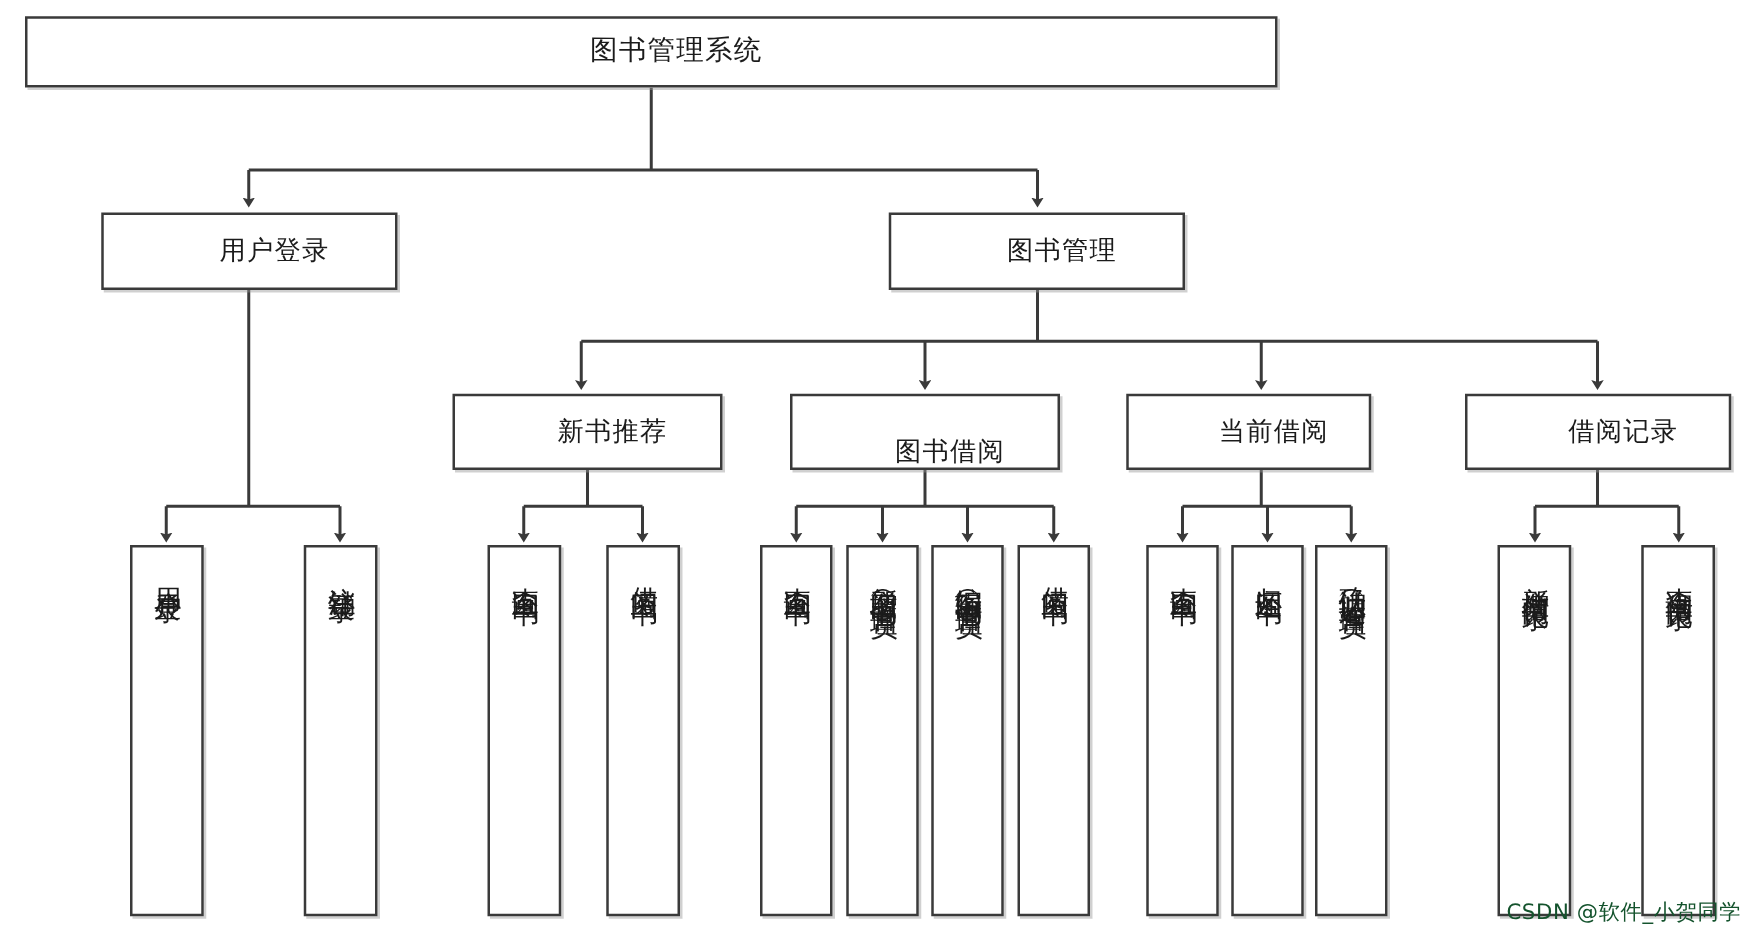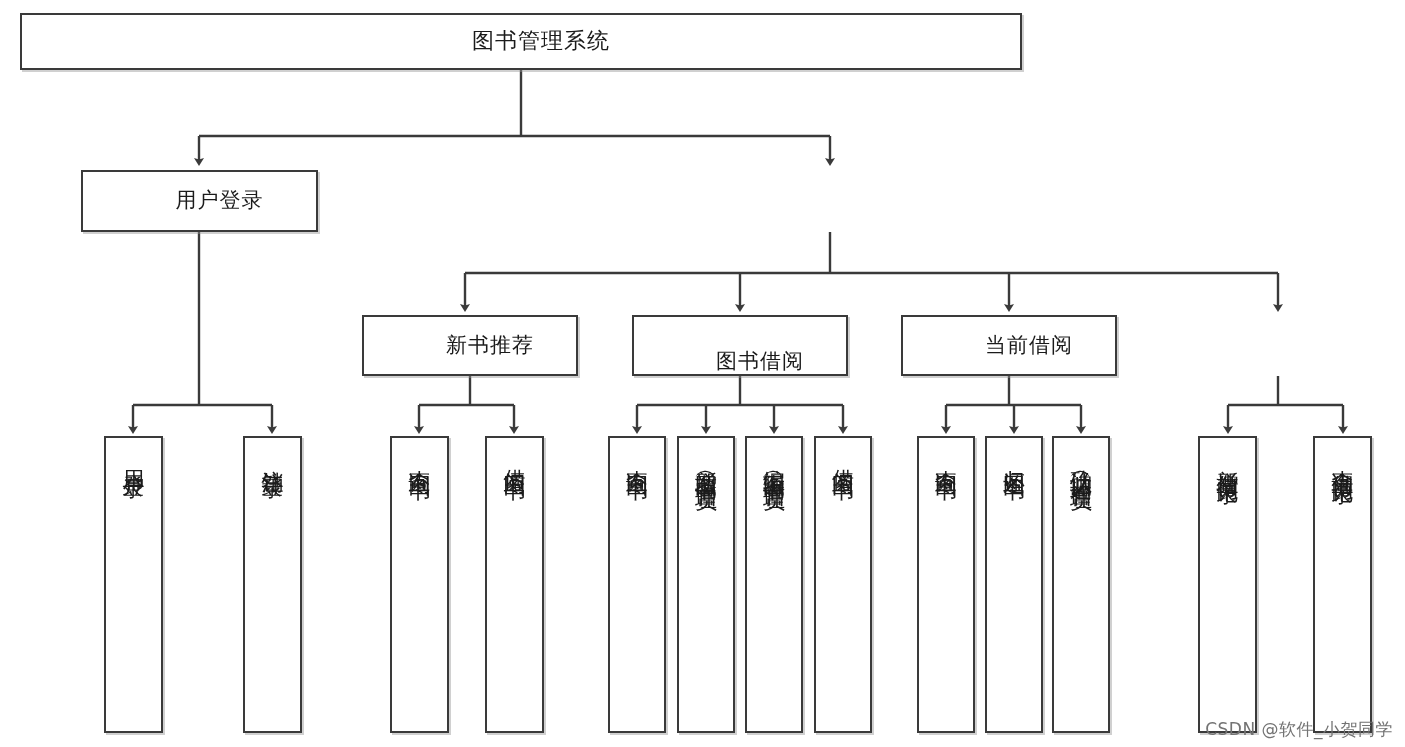--- a/index.html
+++ b/index.html
@@ -56,21 +56,21 @@
     line-height: 1.18;
     letter-spacing: 3px;
     white-space: nowrap;
     text-align: left;
   }
   .watermark {
     position: absolute;
     right: 12px;
     bottom: 6px;
     font-size: 17px;
-    color: #737373;
+    color: #14532d;
     letter-spacing: 0.5px;
     white-space: nowrap;
   }
 </style>
 </head>
 <body>
 
 <div id="canvas">
 
   <svg id="wires" viewBox="0 0 1405 747">
@@ -123,29 +123,35 @@
     </g>
   </svg>
 
   <div class="node horiz root" style="left:20px; top:13px; width:1002px; height:57px;">
     <span>图书管理系统</span>
   </div>
 
   <div class="node horiz" style="left:81px; top:170px; width:237px; height:62px;">
     <span>用户登录</span>
   </div>
+  <div class="node horiz" style="left:711px; top:170px; width:237px; height:62px;">
+    <span>图书管理</span>
+  </div>
 
   <div class="node horiz" style="left:362px; top:315px; width:216px; height:61px;text-align:right;">
     <span>新书推荐</span>
   </div>
   <div class="node horiz" style="left:632px; top:315px; width:216px; height:61px;align-items:flex-end;">
     <span>图书借阅</span>
   </div>
-  <div class="node horiz" style="left:901px; top:315px; width:216px; height:61px;">
+  <div class="node horiz" style="left:901px; top:315px; width:196px; height:61px;">
     <span>当前借阅</span>
+  </div>
+  <div class="node horiz" style="left:1172px; top:315px; width:213px; height:61px;">
+    <span>借阅记录</span>
   </div>
 
   <div class="node vert" style="left:104px; top:436px; width:59px; height:297px;">
     <span class="vtext">用户登录</span>
   </div>
   <div class="node vert" style="left:243px; top:436px; width:59px; height:297px;">
     <span class="vtext">注销登录</span>
   </div>
 
   <div class="node vert" style="left:390px; top:436px; width:59px; height:297px;">

